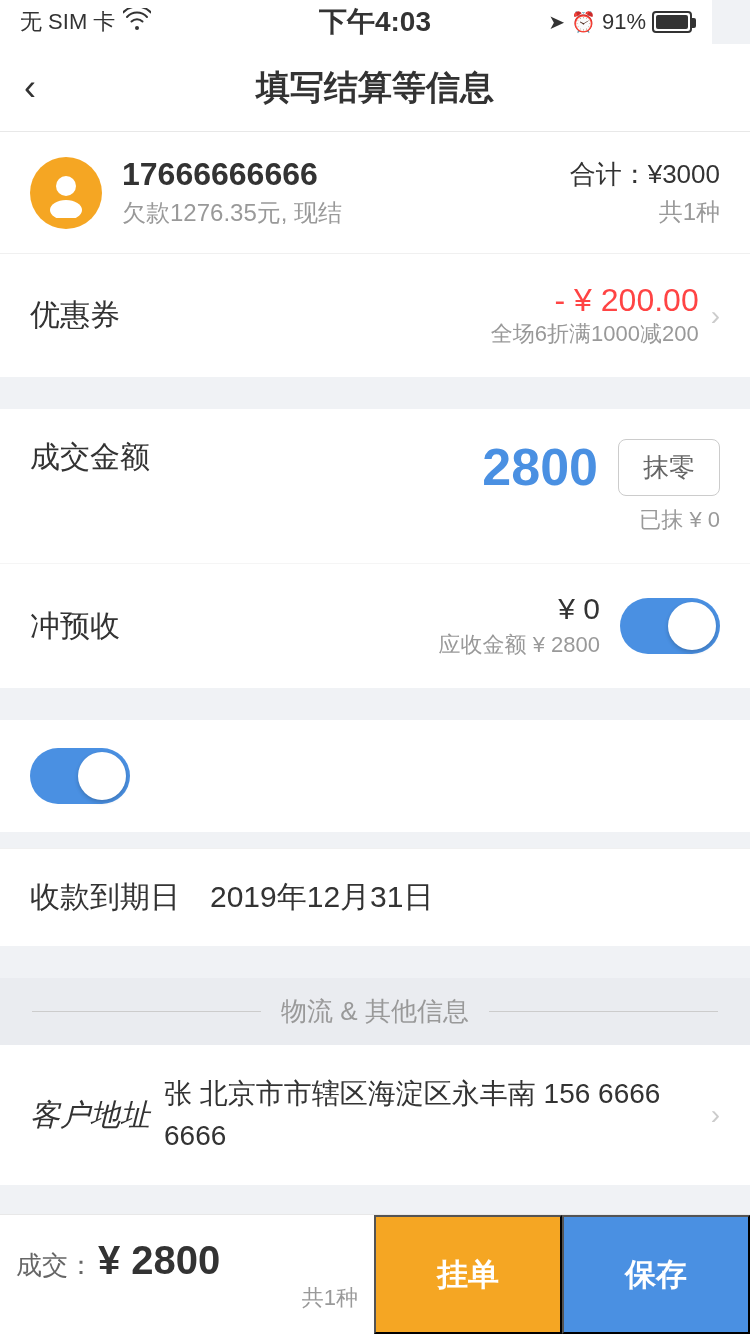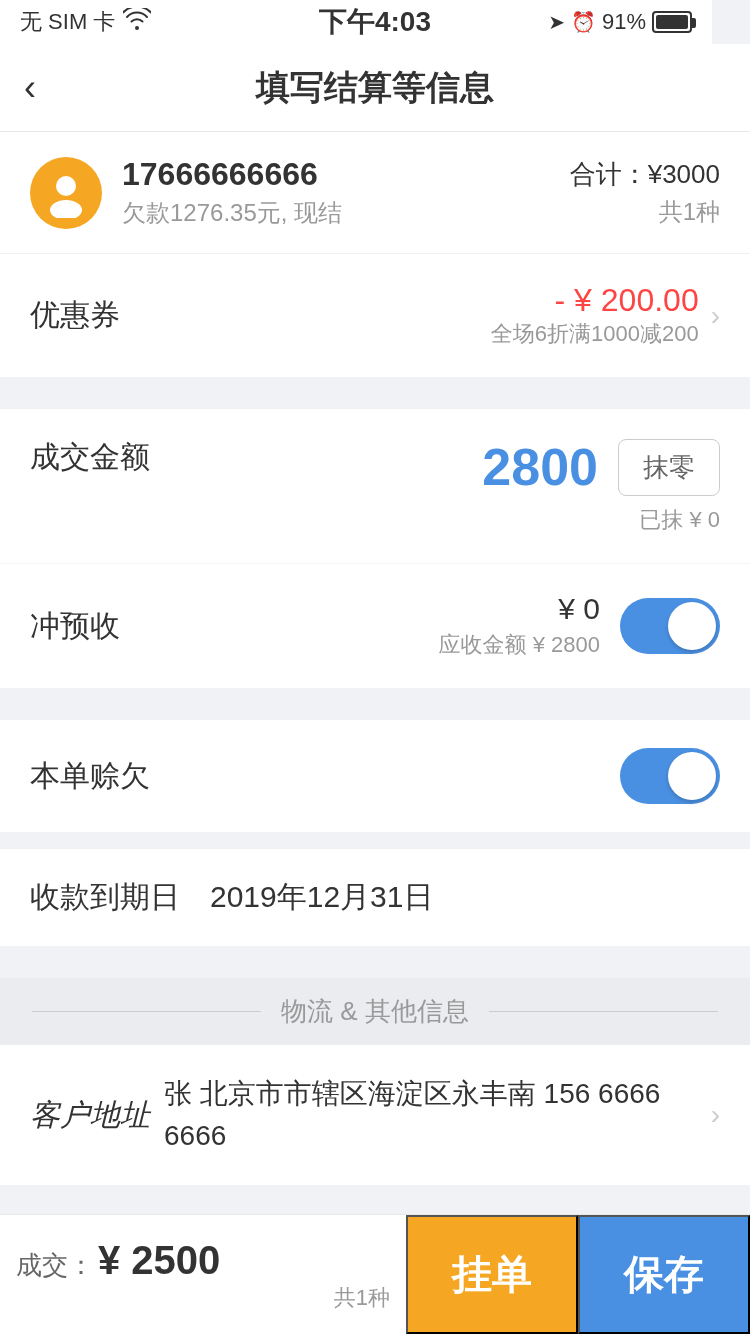--- a/index.html
+++ b/index.html
@@ -333,25 +333,25 @@
       font-weight: 600;
       color: #333;
       margin-top: 2px;
     }
     .footer-count {
       font-size: 22px;
       color: #999;
     }
     .footer-btn {
       height: 100%;
-      width: 172px;
+      width: 188px;
       display: flex;
       align-items: center;
       justify-content: center;
-      font-size: 40px;
+      font-size: 31px;
       font-weight: 600;
       color: #fff;
       cursor: pointer;
     }
     .btn-hang {
       background: #f5a623;
     }
     .btn-save {
       background: #4a90e2;
     }
@@ -444,21 +444,20 @@
       </div>
       <div class="toggle"></div>
     </div>
   </div>
 </div>
 
 <div class="divider-section"></div>
 
 <div class="section-white">
   <div class="sheqian-row">
-    <span class="form-label">本单赊欠</span>
     <div class="toggle"></div>
   </div>
 </div>
 
 <div style="height:1px; background:#f0f0f0;"></div>
 
 <div class="section-white">
   <div class="duedate-row">
     <span class="form-label">收款到期日</span>
     <span style="font-size:30px; color:#333;">2019年12月31日</span>
@@ -480,19 +479,19 @@
     <span class="chevron-right">›</span>
   </div>
 </div>
 
 <div class="bottom-spacer"></div>
 
 <div class="footer-bar">
   <div class="footer-summary">
     <div style="display:flex; align-items:baseline; gap:4px;">
       <span class="footer-chengjiao">成交：</span>
-      <span class="footer-amount">¥ 2500</span>
+      <span class="footer-amount">¥ 2800</span>
     </div>
     <div class="footer-count">共1种</div>
   </div>
   <button class="footer-btn btn-hang">挂单</button>
   <button class="footer-btn btn-save">保存</button>
 </div>
 
 </body></html>

